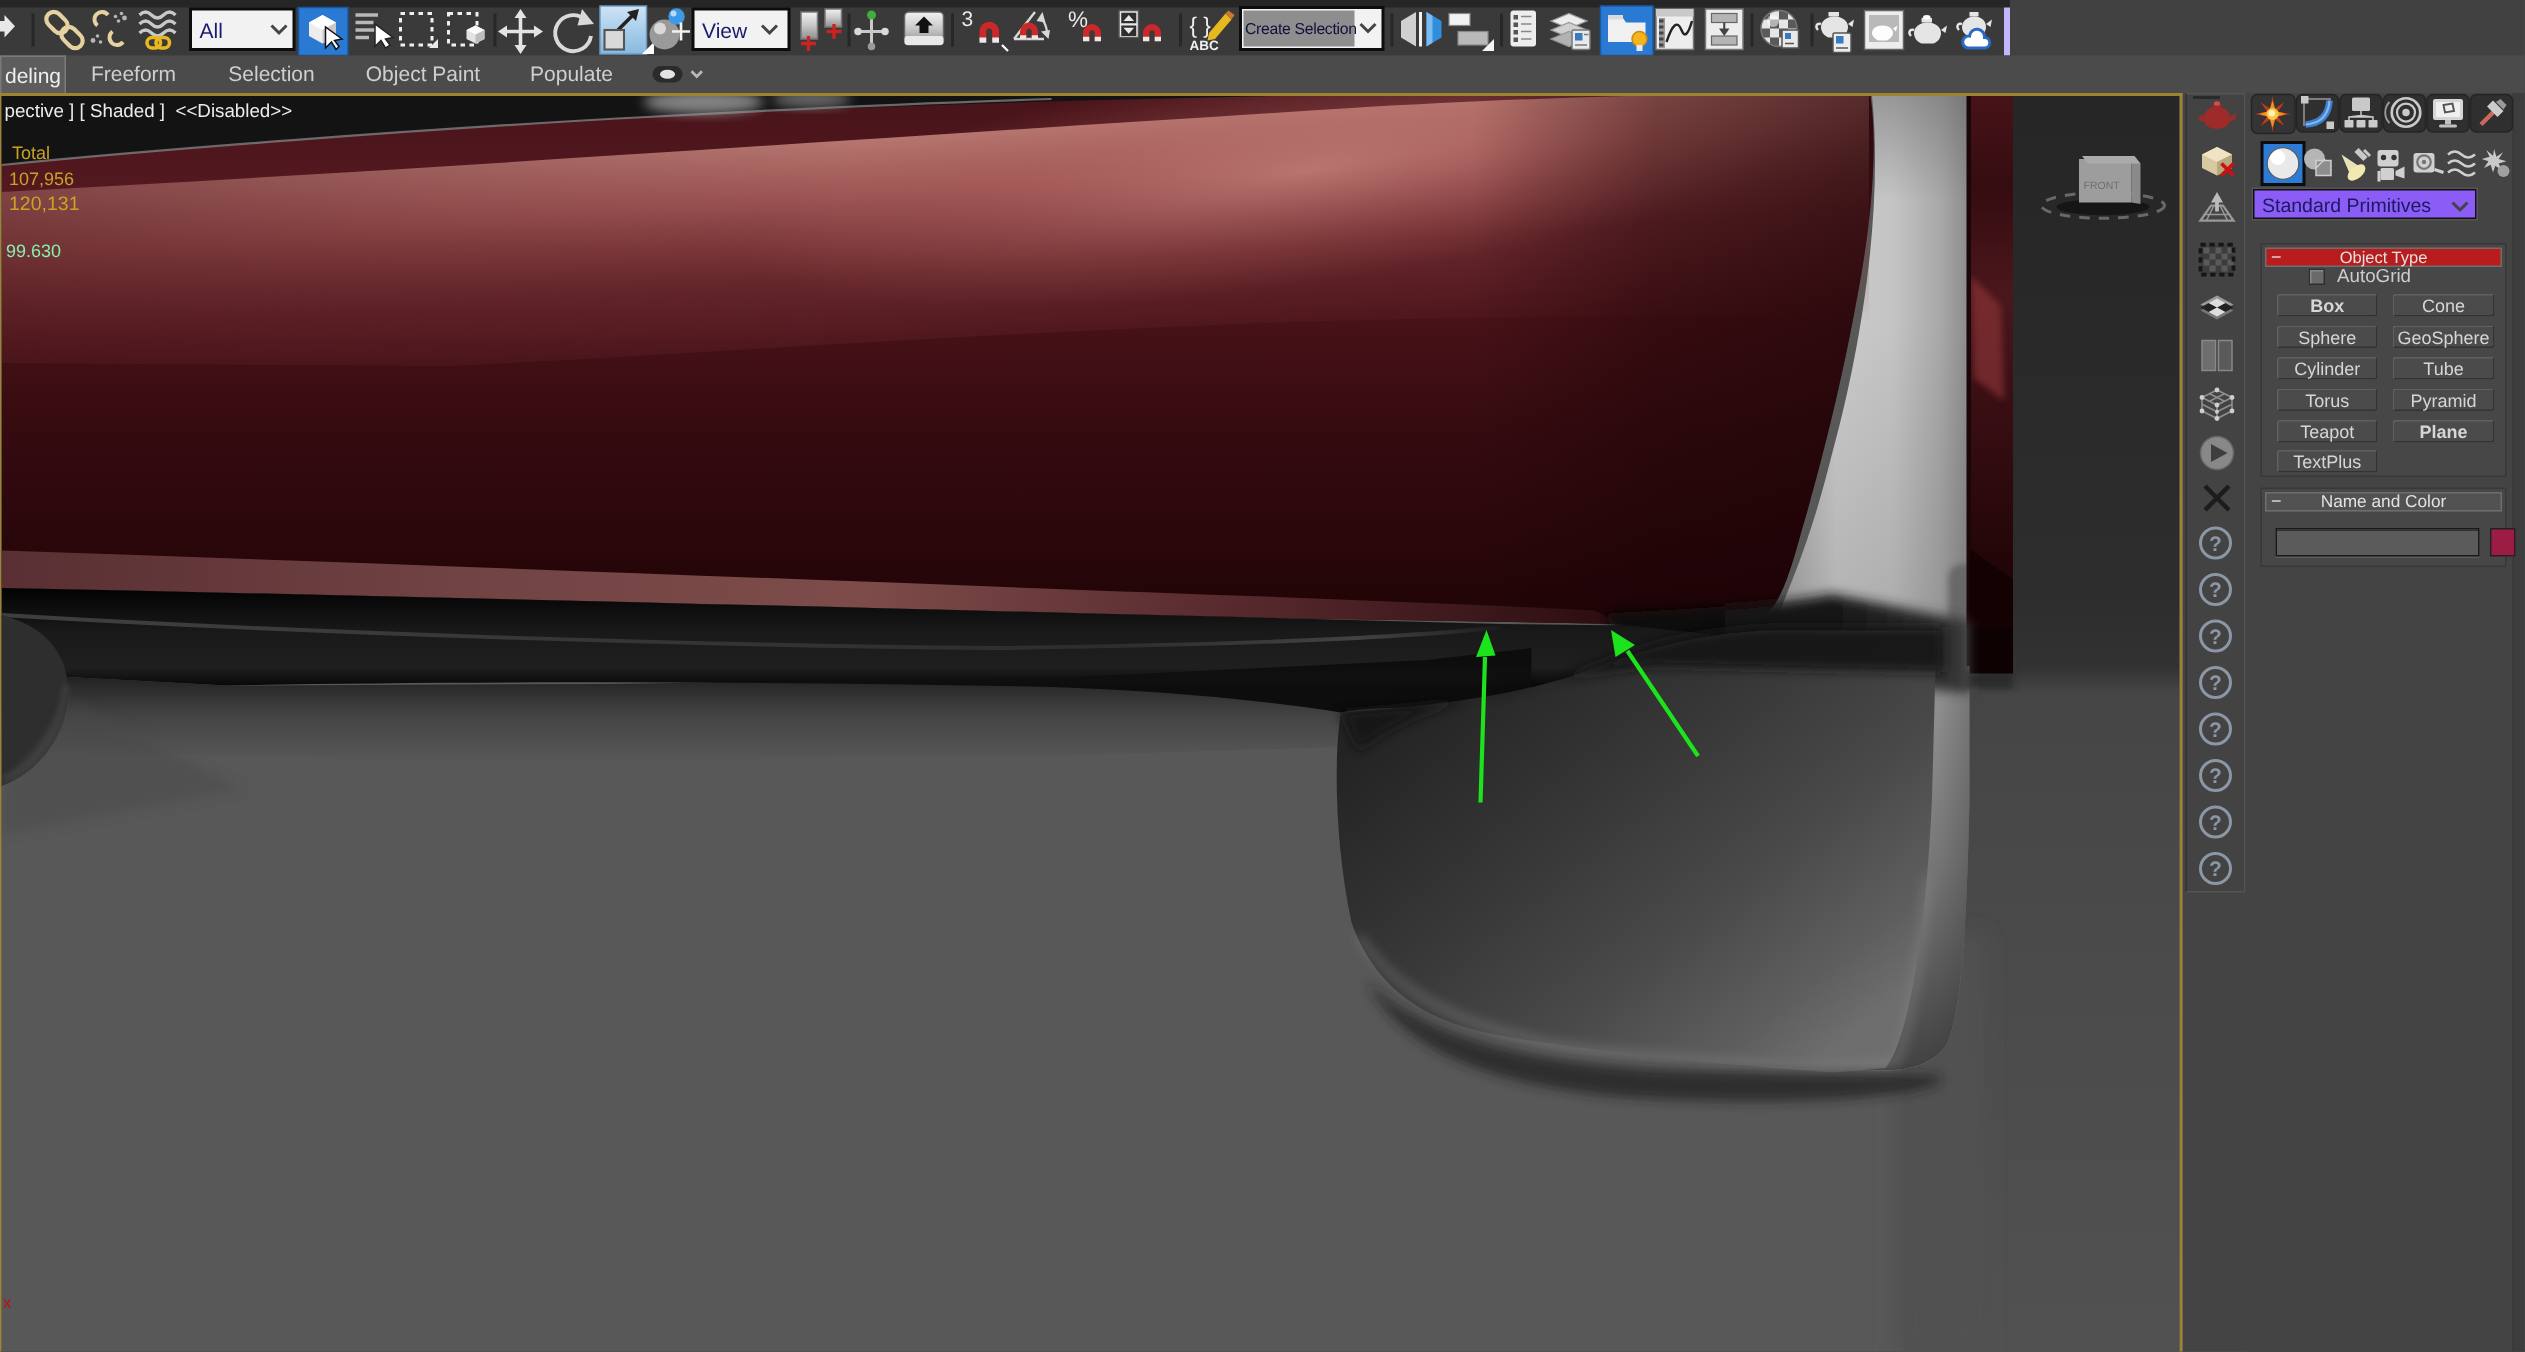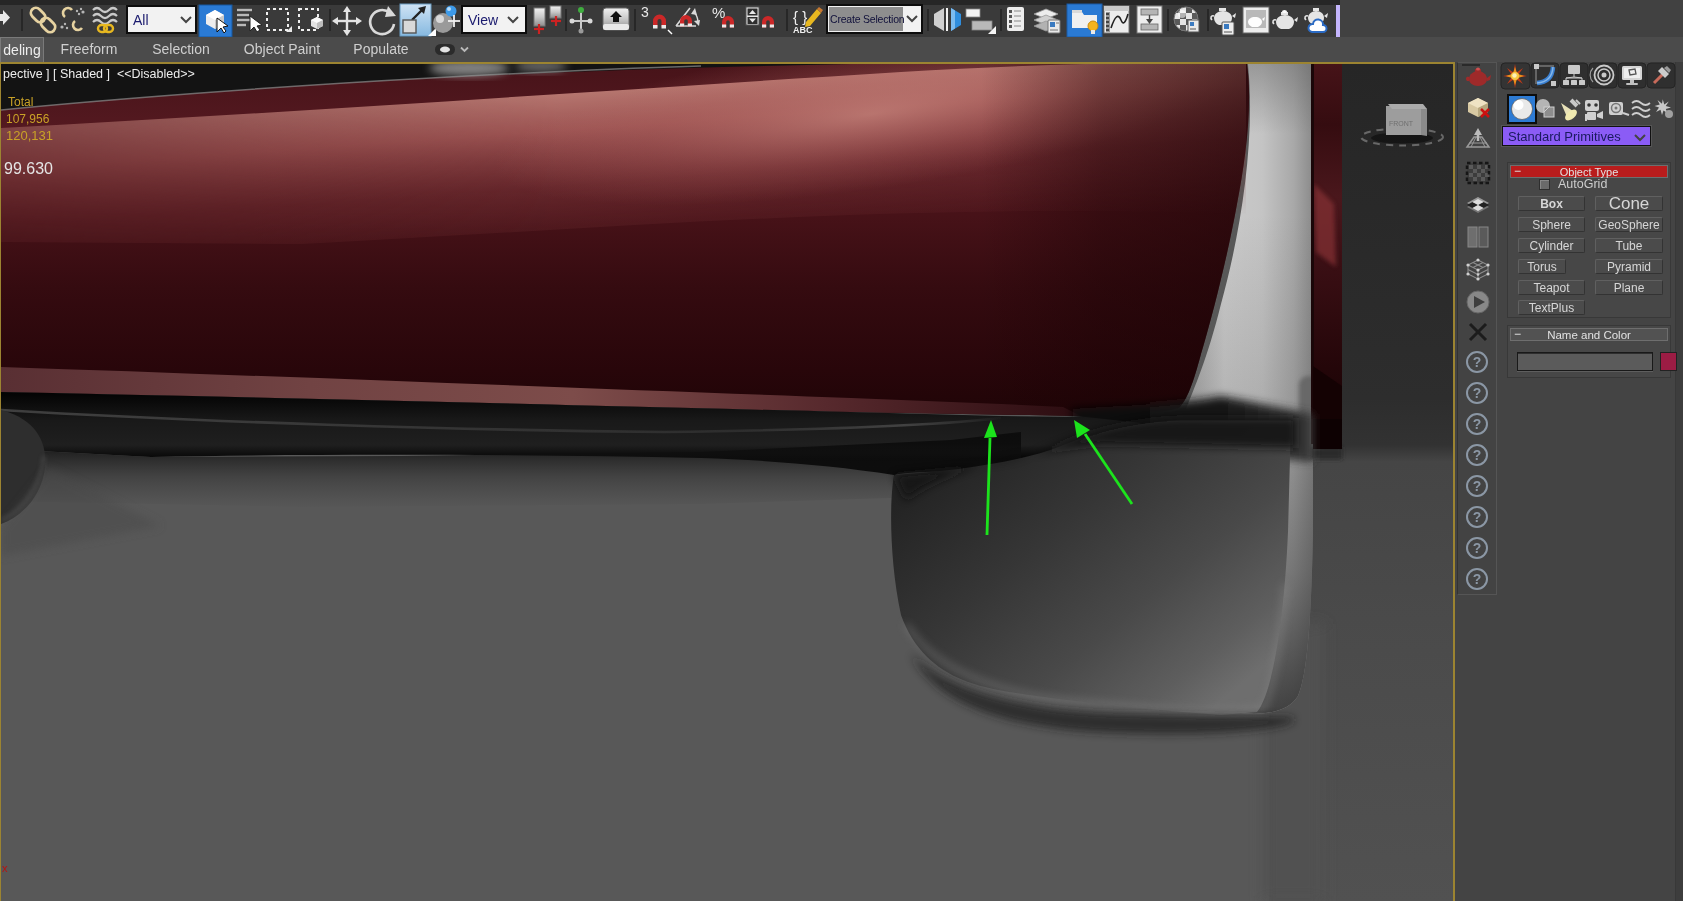--- a/index.html
+++ b/index.html
@@ -576,21 +576,21 @@
 <polygon points="1420,42 1426,45 1426,72 1420,71" fill="#8a8a8a"></polygon>
 <polygon points="1387,40 1422,40 1426,45 1391,45" fill="#ababab"></polygon>
 <text x="1388" y="62" font-size="7" fill="#6f6f6f" font-family="Liberation Sans">FRONT</text>
 </g>
 <text x="1" y="808" font-size="11" fill="#bb1111" font-family="Liberation Sans">x</text>
 </svg>
 <div style="position:absolute;left:2px;top:3px;color:#ececec;font-size:12.5px;">pective ] [ Shaded ]&nbsp; &lt;&lt;Disabled&gt;&gt;</div>
 <div style="position:absolute;left:7px;top:31px;color:#c9a227;font-size:12px;">Total</div>
 <div style="position:absolute;left:5px;top:48px;color:#c9a227;font-size:12px;">107,956</div>
 <div style="position:absolute;left:5px;top:64px;color:#c9a227;font-size:13px;">120,131</div>
-<div style="position:absolute;left:3px;top:96px;color:#e5e5e5;font-size:16px;">99.630</div>
+<div style="position:absolute;left:3px;top:96px;color:#86efac;font-size:12px;">99.630</div>
 </div>
 <div id="vstrip">
 <svg width="40" height="533" style="position:absolute;left:0;top:0">
 <rect x="4" y="1" width="18" height="2" fill="#2a2a2a"></rect>
 
 <g transform="translate(20,14)">
 <path d="M-9,2 C-9,-3 -4,-6 0,-6 C4,-6 9,-3 9,2 C9,6 5,9 0,9 C-5,9 -9,6 -9,2 Z" fill="#9e2a2a"></path>
 <path d="M-9,0 C-12,-1 -13,2 -11,4 L-9,4" fill="#9e2a2a"></path>
 <path d="M9,1 L13,-2 L12,3 L9,4" fill="#9e2a2a"></path>
 <rect x="-3" y="-8" width="6" height="3" fill="#9e2a2a"></rect>
@@ -810,29 +810,29 @@
         <path d="M2,7 l5,5 l5,-5" stroke="#444" stroke-width="2" fill="none"></path>
       </svg>
 </div>
 
 <div style="position:absolute;left:10px;top:100px;width:164px;height:156px;border:1px solid #383838;background:#474747;">
 <div style="position:absolute;left:2px;top:2px;width:158px;height:13px;background:#b91c1c;border:1px solid #6e6e6e;color:#e2e2e2;font-size:11px;text-align:center;line-height:12px;">Object Type</div>
 <div style="position:absolute;left:6px;top:4px;width:10px;height:10px;color:#e2e2e2;font-size:12px;line-height:9px;">−</div>
 <div style="position:absolute;left:31px;top:16px;width:11px;height:11px;background:#6a6a6a;border:1px solid #2e2e2e;box-shadow:inset 1px 1px 0 #888;"></div>
 <div style="position:absolute;left:50px;top:14px;color:#cdcdcd;font-size:12.5px;">AutoGrid</div>
 <div class="btn3d" style="left:10px;top:33px;width:67px;height:15px;line-height:14px;font-size:12px;font-weight:bold;">Box</div>
-<div class="btn3d" style="left:87px;top:33px;width:68px;height:15px;line-height:14px;font-size:17px;">Cone</div>
+<div class="btn3d" style="left:87px;top:33px;width:68px;height:15px;line-height:14px;font-size:12px;">Cone</div>
 <div class="btn3d" style="left:10px;top:54px;width:67px;height:15px;line-height:14px;font-size:12px;">Sphere</div>
 <div class="btn3d" style="left:87px;top:54px;width:68px;height:15px;line-height:14px;font-size:12px;">GeoSphere</div>
 <div class="btn3d" style="left:10px;top:75px;width:67px;height:15px;line-height:14px;font-size:12px;">Cylinder</div>
 <div class="btn3d" style="left:87px;top:75px;width:68px;height:15px;line-height:14px;font-size:12px;">Tube</div>
-<div class="btn3d" style="left:10px;top:96px;width:48px;height:15px;line-height:14px;font-size:12px;">Torus</div>
+<div class="btn3d" style="left:10px;top:96px;width:67px;height:15px;line-height:14px;font-size:12px;">Torus</div>
 <div class="btn3d" style="left:87px;top:96px;width:68px;height:15px;line-height:14px;font-size:12px;">Pyramid</div>
 <div class="btn3d" style="left:10px;top:117px;width:67px;height:15px;line-height:14px;font-size:12px;">Teapot</div>
-<div class="btn3d" style="left:87px;top:117px;width:68px;height:15px;line-height:14px;font-size:12px;">Plane</div>
+<div class="btn3d" style="left:87px;top:117px;width:68px;height:15px;line-height:14px;font-size:12px;font-weight:bold;">Plane</div>
 <div class="btn3d" style="left:10px;top:137px;width:67px;height:15px;line-height:14px;font-size:12px;">TextPlus</div>
 </div>
 
 <div style="position:absolute;left:10px;top:263px;width:164px;height:53px;border:1px solid #383838;background:#474747;">
 <div style="position:absolute;left:2px;top:2px;width:158px;height:13px;background:#525252;border:1px solid #6e6e6e;color:#e2e2e2;font-size:11.5px;text-align:center;line-height:12px;">Name and Color</div>
 <div style="position:absolute;left:6px;top:4px;width:10px;height:10px;color:#e2e2e2;font-size:12px;line-height:9px;">−</div>
 <div style="position:absolute;left:9px;top:26px;width:136px;height:19px;background:#5b5b5b;border:1px solid #191919;box-shadow:inset 0 1px 0 #2e2e2e, 0 1px 0 #5e5e5e;"></div>
 <div style="position:absolute;left:152px;top:26px;width:17px;height:19px;background:#9c1c44;border:1px solid #222;"></div>
 </div>
 </div>

